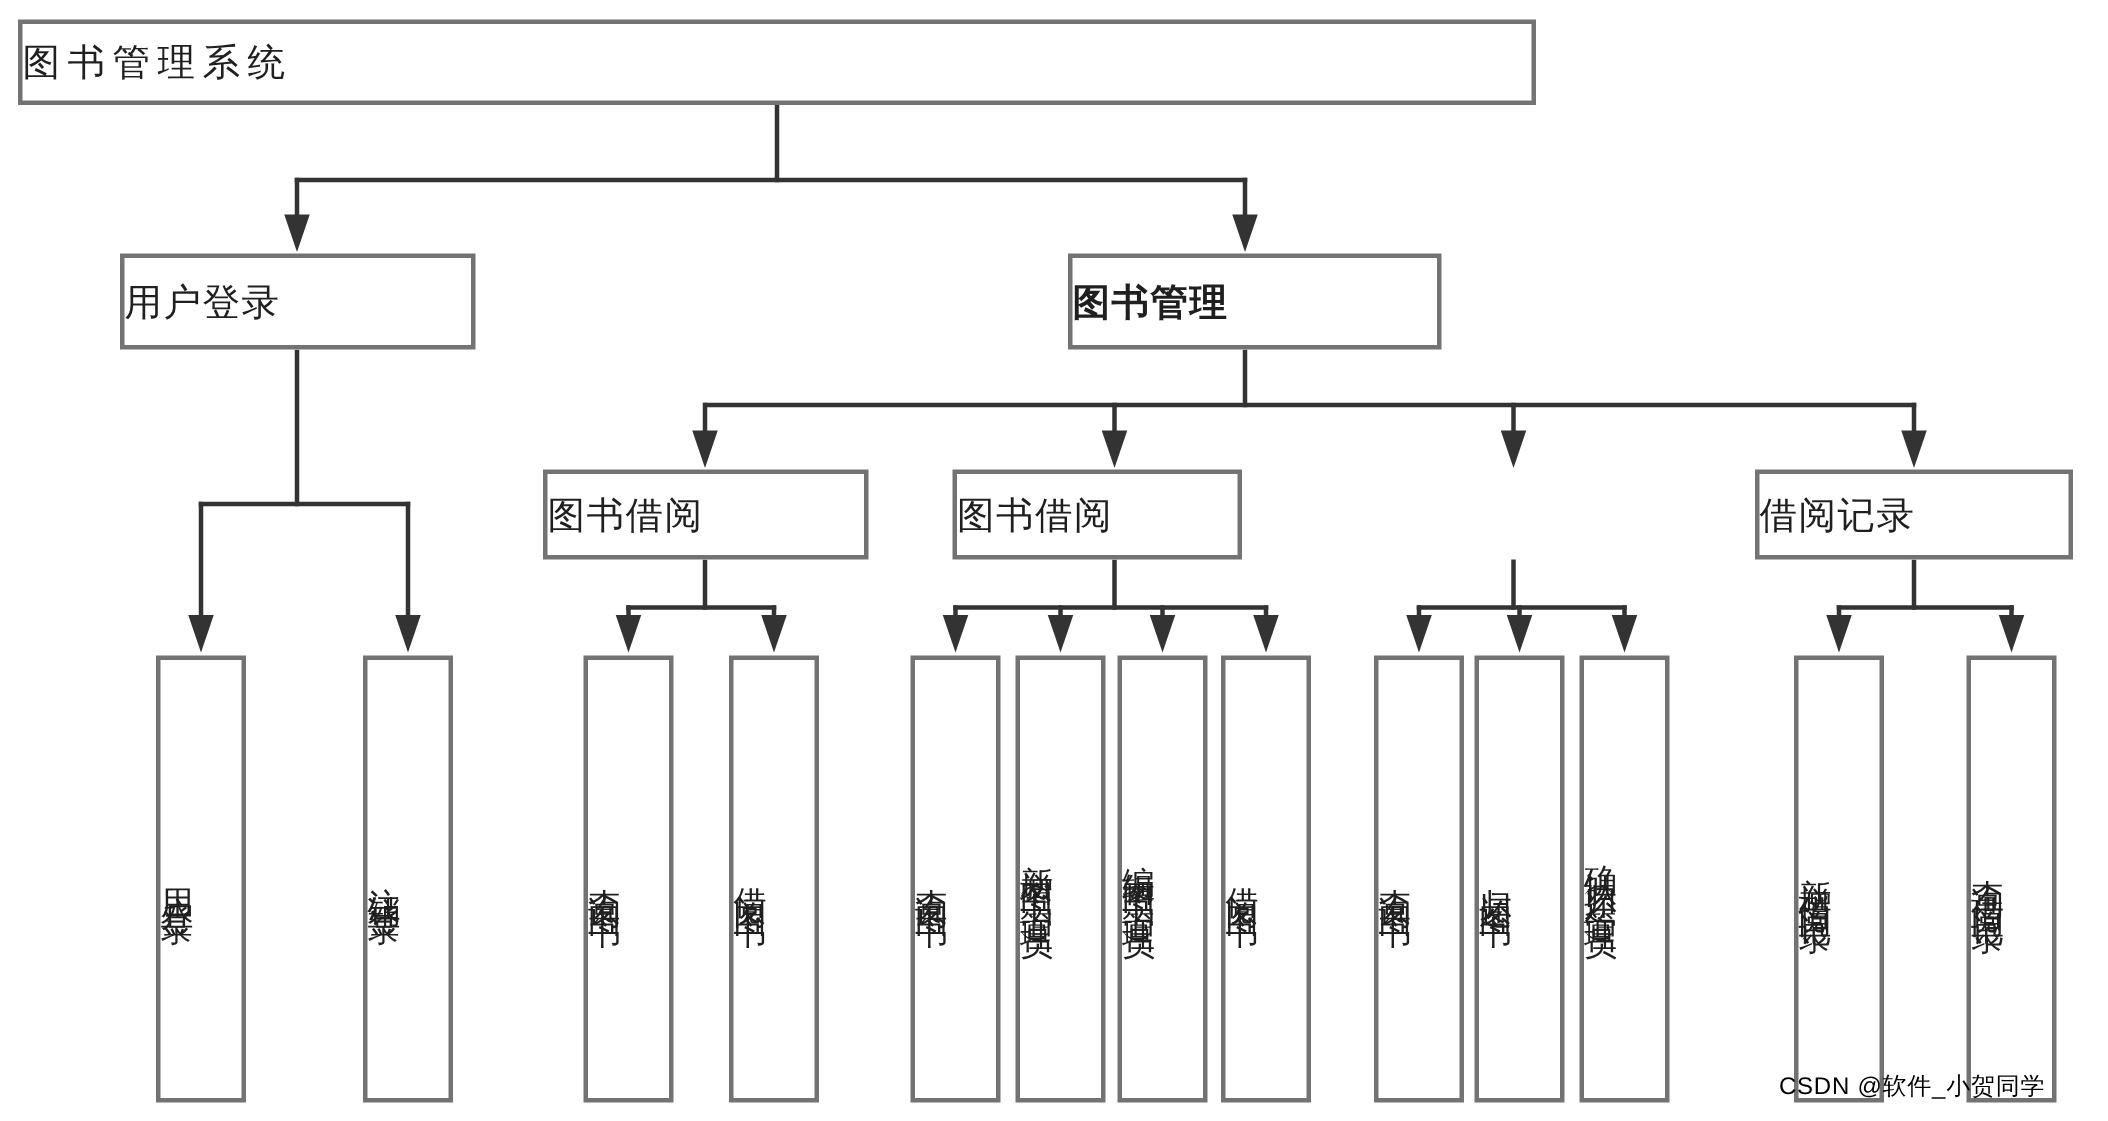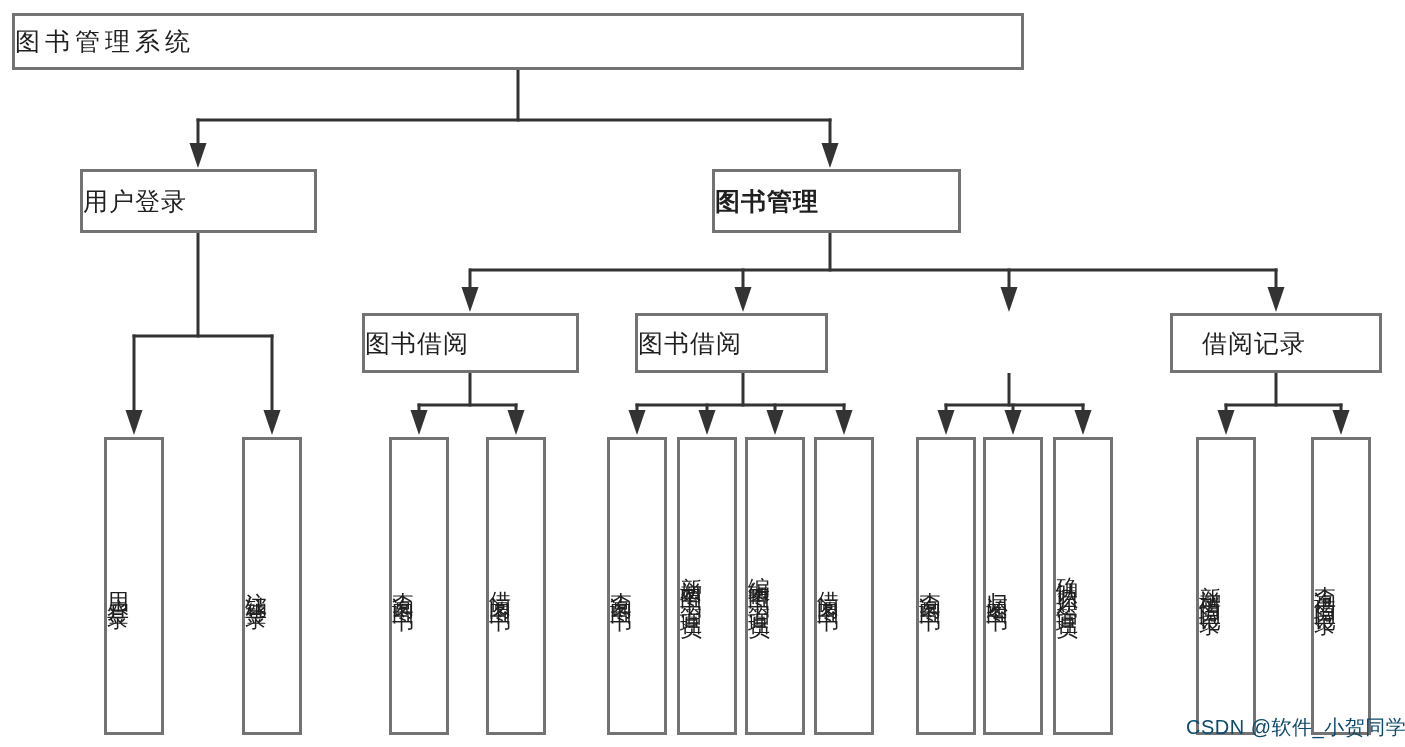--- a/index.html
+++ b/index.html
@@ -27,22 +27,22 @@
     writing-mode:vertical-rl;
     text-orientation:mixed;
     font-size:22px;
     letter-spacing:6px;
     line-height:1;
     white-space:nowrap;
   }
   .watermark{
     position:absolute;
     left:1186px;top:714px;
-    font-size:20px;
-    color:#0c4a6e;
+    font-size:16px;
+    color:#000000;
     letter-spacing:0.5px;
     z-index:3;
     white-space:nowrap;
   }
 </style>
 </head>
 <body>
 
 <div id="canvas">
 
@@ -136,21 +136,21 @@
   <div class="node" style="left:712px;top:169px;width:249px;height:64px;font-weight:bold;">
     <span class="hlabel">图书管理</span>
   </div>
 
   <div class="node" style="left:362px;top:313px;width:217px;height:60px;">
     <span class="hlabel">图书借阅</span>
   </div>
   <div class="node" style="left:635px;top:313px;width:193px;height:60px;">
     <span class="hlabel">图书借阅</span>
   </div>
-  <div class="node" style="left:1170px;top:313px;width:212px;height:60px;padding-left:29px;">
+  <div class="node" style="left:1170px;top:313px;width:212px;height:60px;">
     <span class="hlabel">借阅记录</span>
   </div>
 
   <div class="node vnode" style="left:104px;">
     <span class="vlabel">用户登录</span>
   </div>
   <div class="node vnode" style="left:242px;">
     <span class="vlabel">注销登录</span>
   </div>
 

